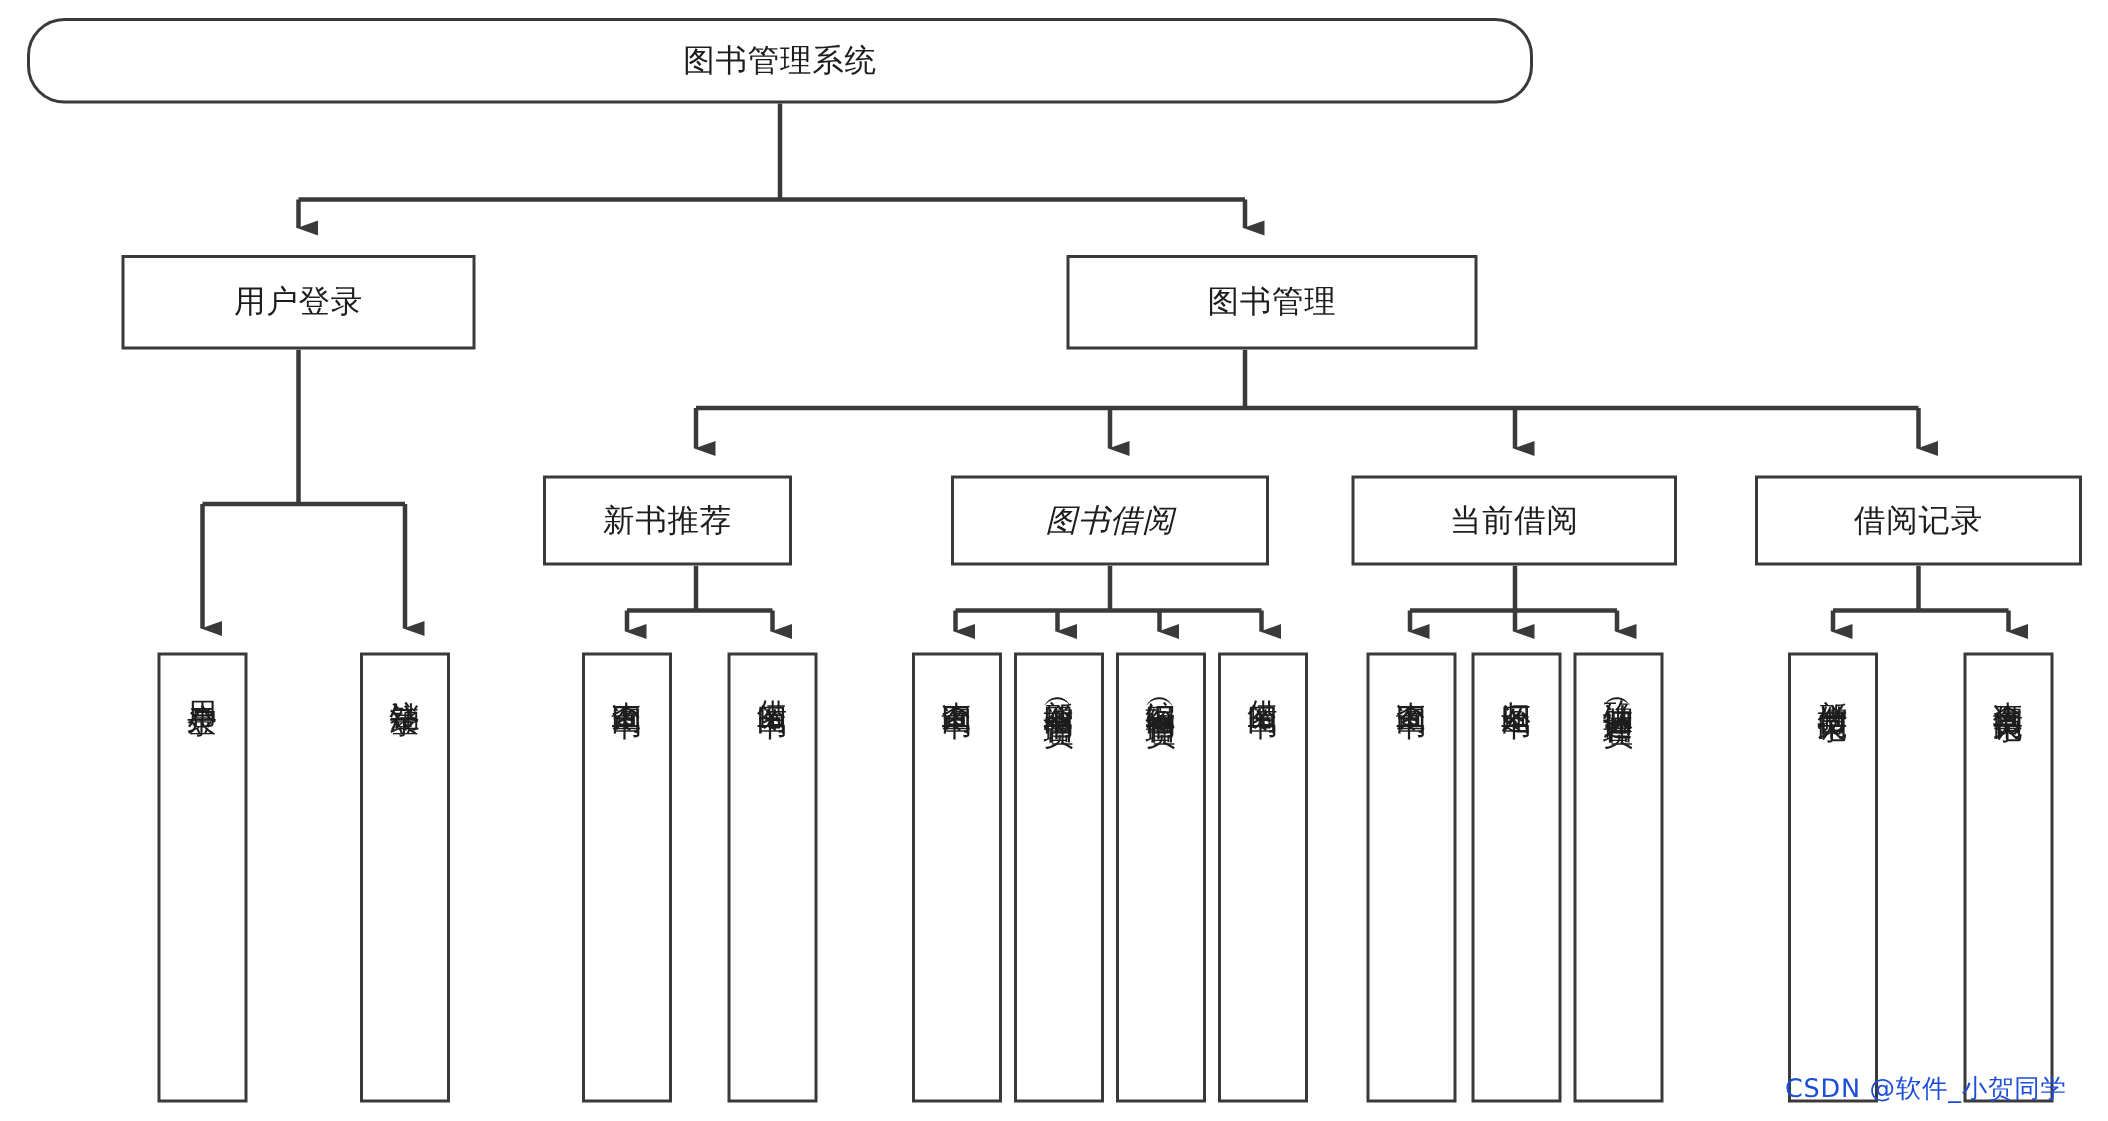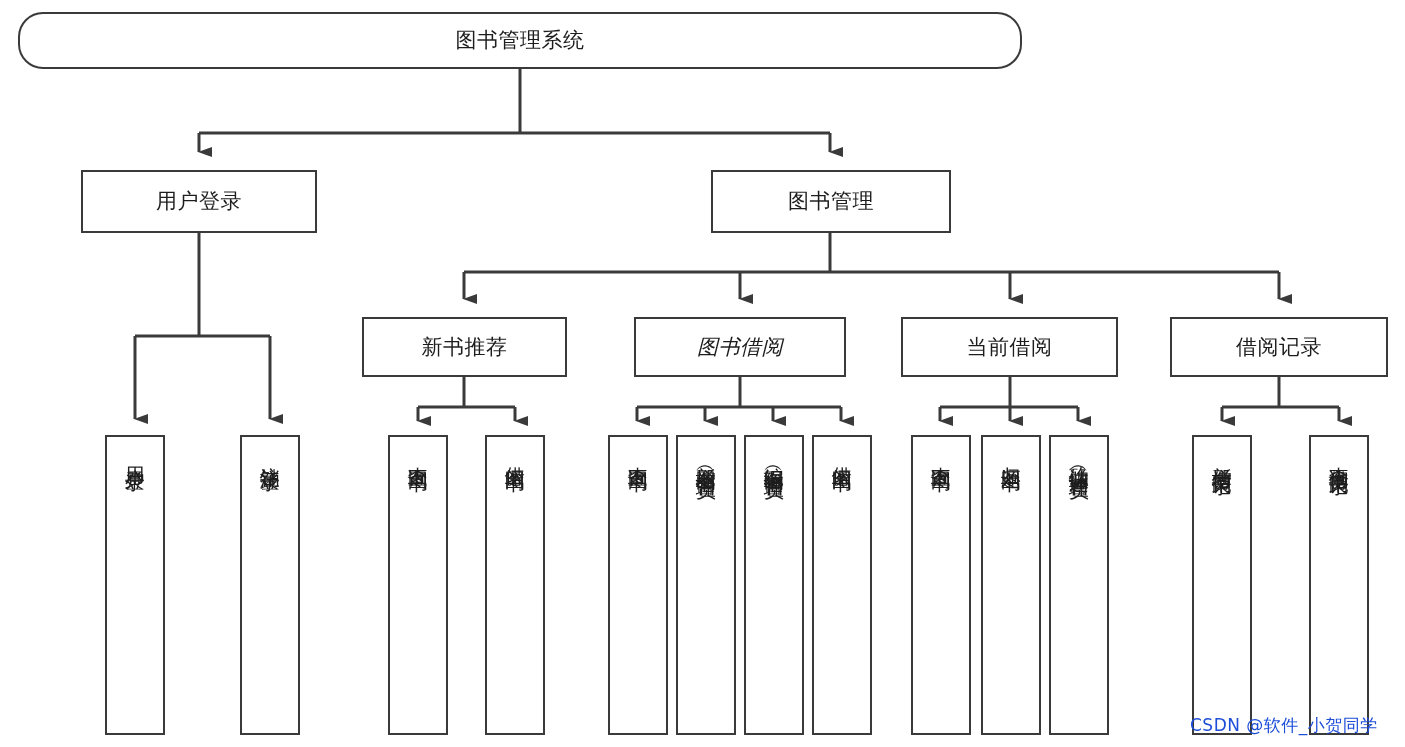--- a/index.html
+++ b/index.html
@@ -117,25 +117,25 @@
     </g>
   </svg>
 
   <div class="node" style="left:18px; top:12px; width:1004px; height:57px;border-radius:25px;">
     <span class="node-label">图书管理系统</span>
   </div>
 
   <div class="node" style="left:81px; top:170px; width:236px; height:63px;">
     <span class="node-label">用户登录</span>
   </div>
-  <div class="node" style="left:711px; top:170px; width:240px; height:63px;text-align:center;">
+  <div class="node" style="left:711px; top:170px; width:274px; height:63px;text-align:center;">
     <span class="node-label">图书管理</span>
   </div>
 
-  <div class="node" style="left:362px; top:317px; width:205px; height:60px;">
+  <div class="node" style="left:362px; top:317px; width:166px; height:60px;">
     <span class="node-label">新书推荐</span>
   </div>
   <div class="node" style="left:634px; top:317px; width:212px; height:60px;font-style:italic;">
     <span class="node-label">图书借阅</span>
   </div>
   <div class="node" style="left:901px; top:317px; width:217px; height:60px;">
     <span class="node-label">当前借阅</span>
   </div>
   <div class="node" style="left:1170px; top:317px; width:218px; height:60px;">
     <span class="node-label">借阅记录</span>

